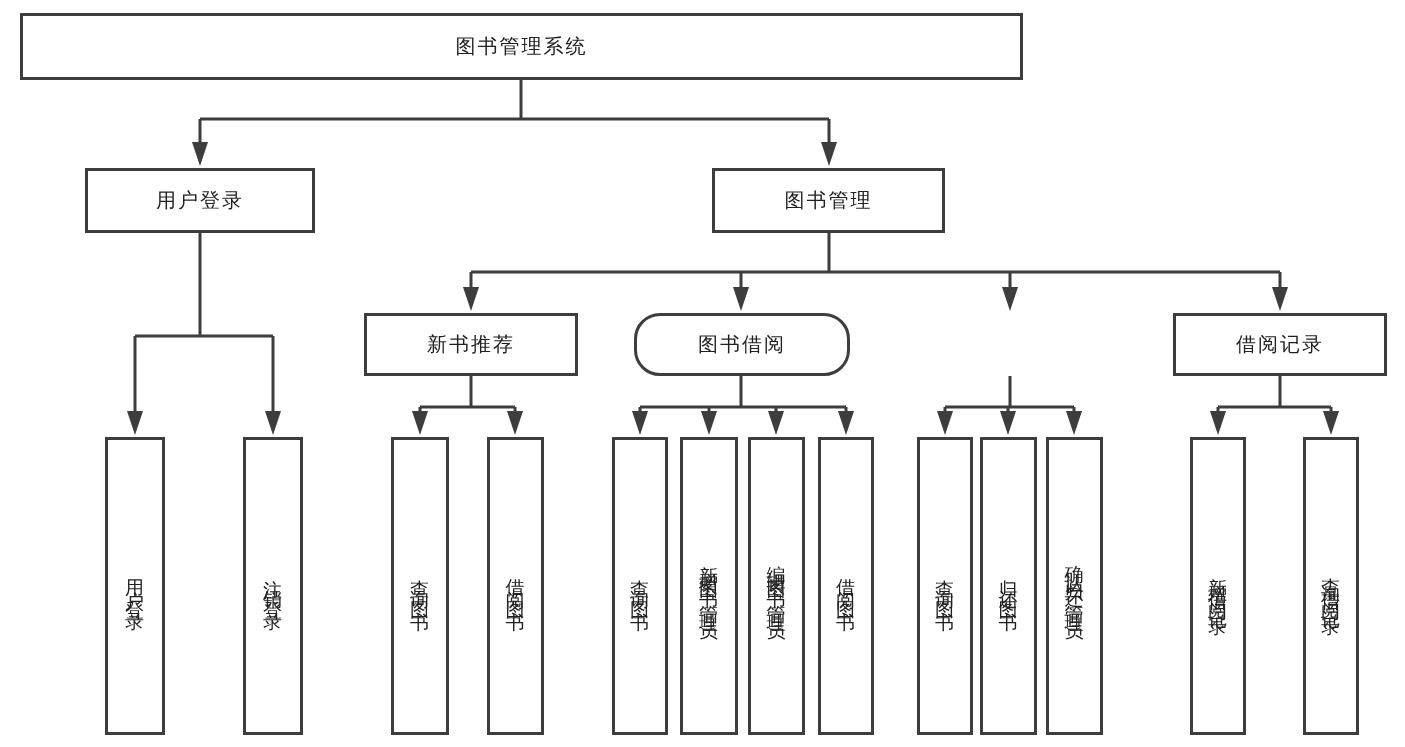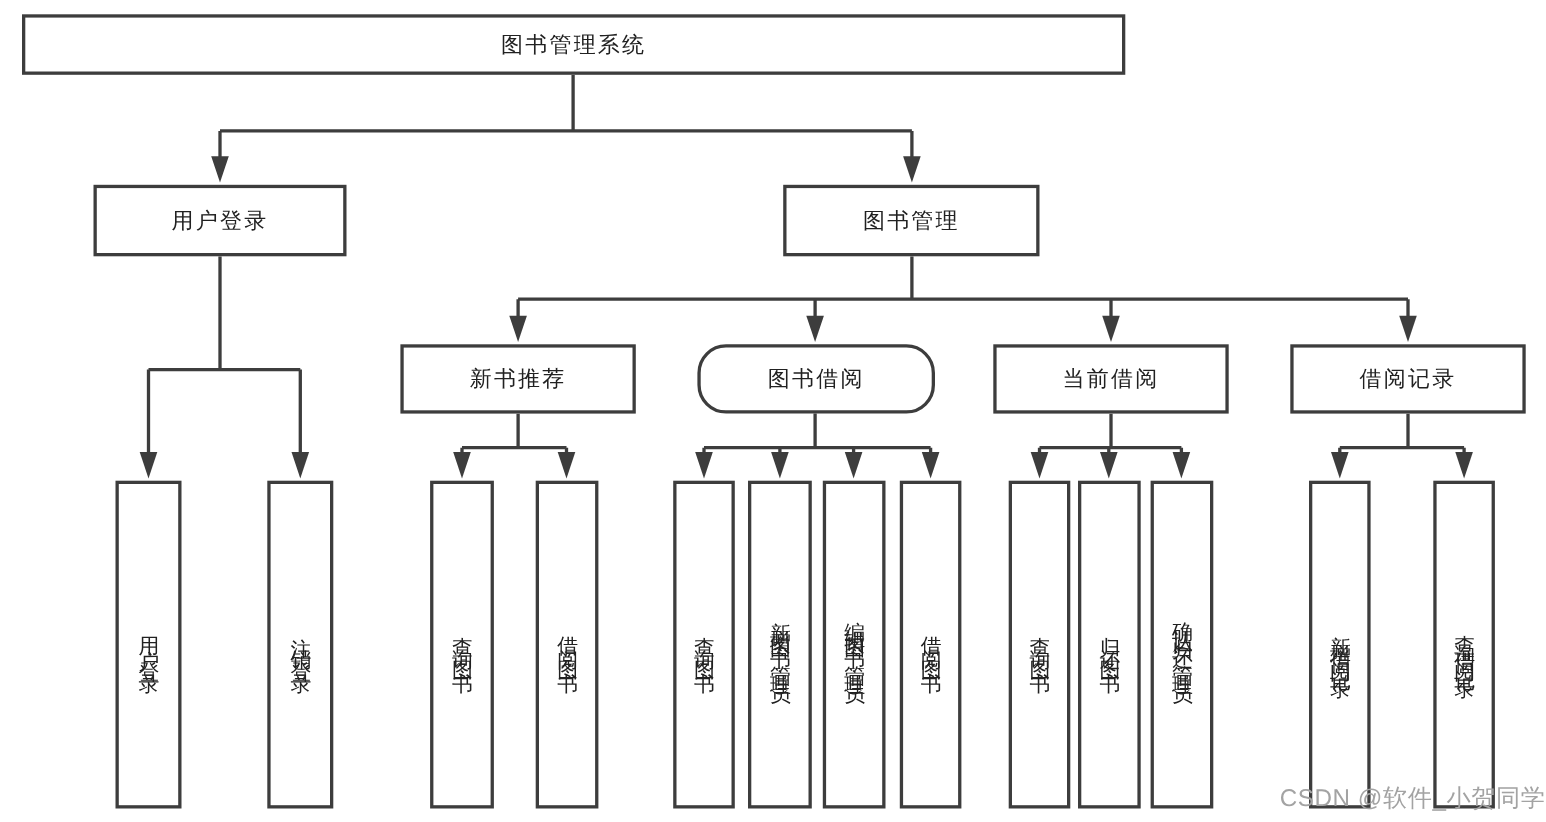--- a/index.html
+++ b/index.html
@@ -85,39 +85,36 @@
       <polygon points="768,411 784,411 776,435"></polygon>
       <polygon points="838,411 854,411 846,435"></polygon>
       <polygon points="937,411 953,411 945,435"></polygon>
       <polygon points="1000,411 1016,411 1008,435"></polygon>
       <polygon points="1066,411 1082,411 1074,435"></polygon>
       <polygon points="1210,411 1226,411 1218,435"></polygon>
       <polygon points="1323,411 1339,411 1331,435"></polygon>
     </g>
   </svg>
 
-  <div class="node" style="left:20px; top:13px; width:1003px; height:55px;">
+  <div class="node" style="left:20px; top:13px; width:1003px; height:67px;">
     <span>图书管理系统</span>
   </div>
 
   <div class="node" style="left:85px; top:168px; width:230px; height:65px;">
     <span>用户登录</span>
   </div>
   <div class="node" style="left:712px; top:168px; width:233px; height:65px;">
     <span>图书管理</span>
   </div>
 
   <div class="node" style="left:364px; top:313px; width:214px; height:63px;">
     <span>新书推荐</span>
   </div>
   <div class="node" style="left:634px; top:313px; width:216px; height:63px;border-radius:26px;">
     <span>图书借阅</span>
-  </div>
-  <div class="node" style="left:903px; top:313px; width:214px; height:63px;">
-    <span>当前借阅</span>
   </div>
   <div class="node" style="left:1173px; top:313px; width:214px; height:63px;">
     <span>借阅记录</span>
   </div>
 
   <div class="node" style="left:105px; top:437px; width:60px; height:298px;">
     <span class="vlabel">用户登录</span>
   </div>
   <div class="node" style="left:243px; top:437px; width:60px; height:298px;">
     <span class="vlabel">注销登录</span>
@@ -153,15 +150,14 @@
     <span class="vlabel long">确认归还（管理员）</span>
   </div>
 
   <div class="node" style="left:1190px; top:437px; width:56px; height:298px;">
     <span class="vlabel long">新增借阅记录</span>
   </div>
   <div class="node" style="left:1303px; top:437px; width:56px; height:298px;">
     <span class="vlabel long">查询借阅记录</span>
   </div>
 
-  <div class="watermark">CSDN @软件_小贺同学</div>
 
 </div>
 
 </body></html>

